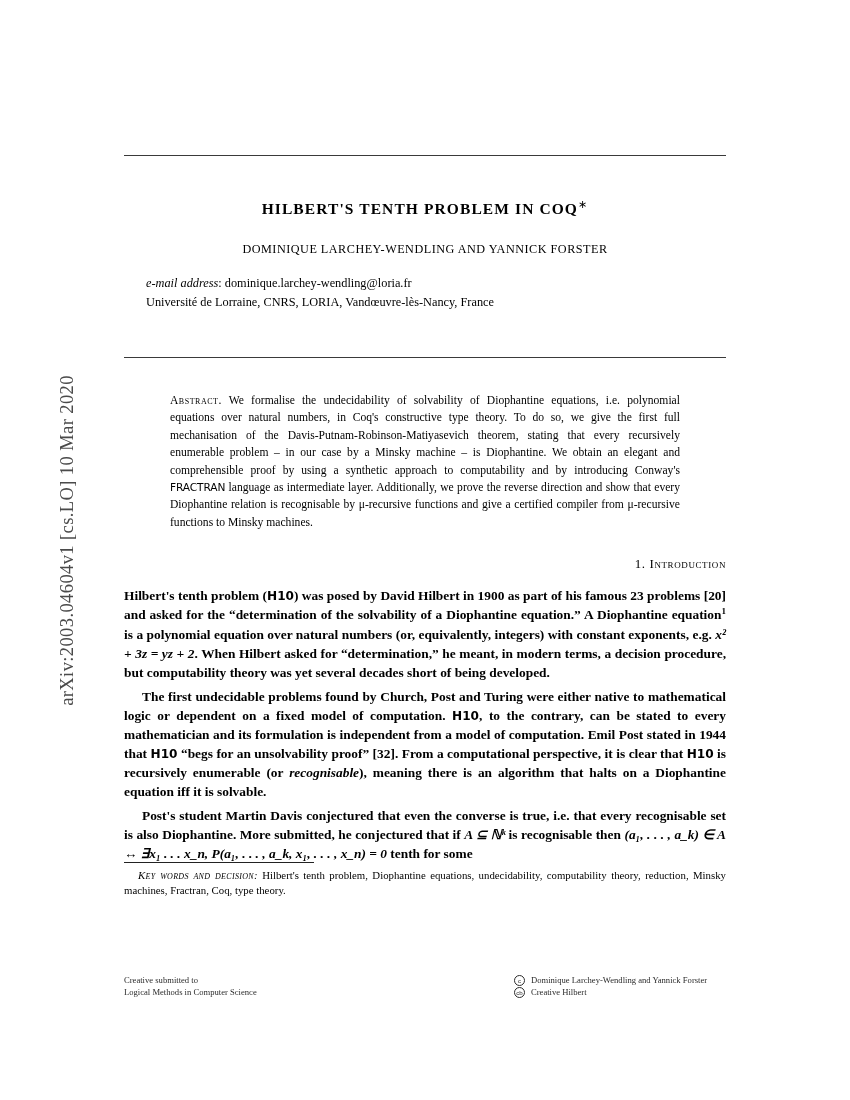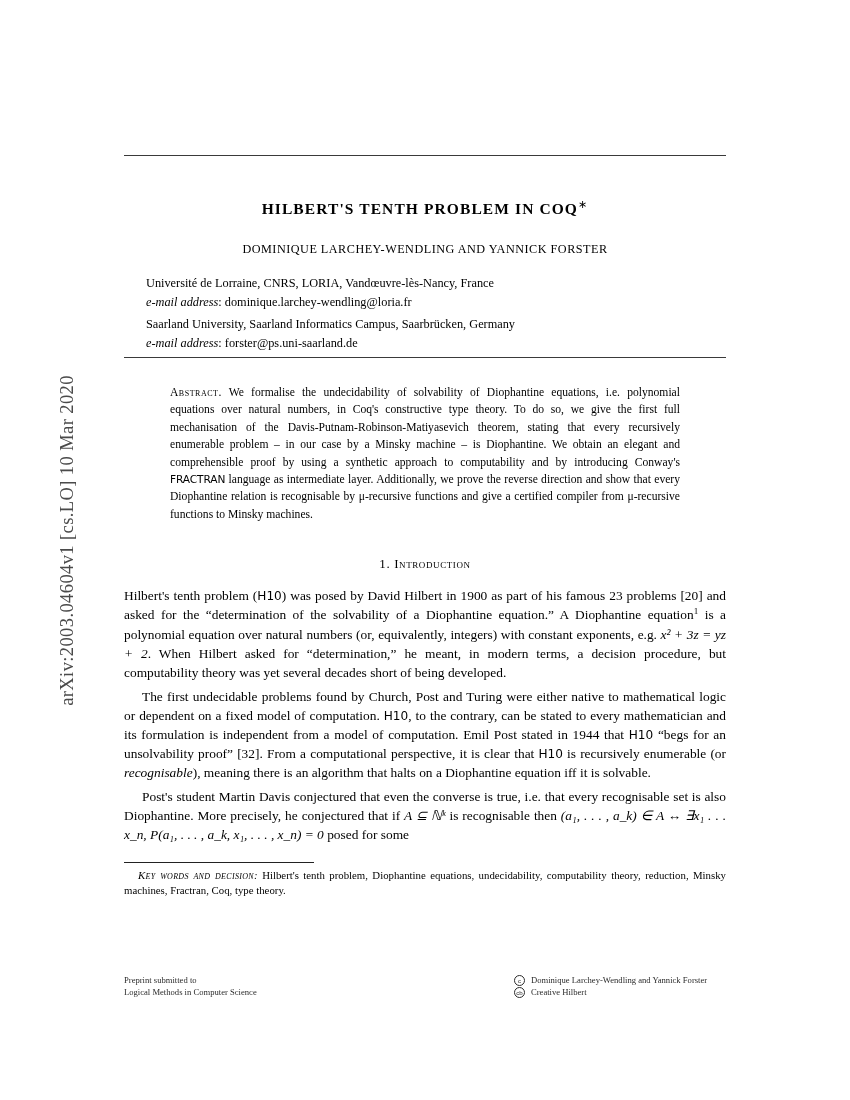--- a/index.html
+++ b/index.html
@@ -74,55 +74,55 @@
   }
 
   .affil-block { position: absolute; left: 22px; width: 560px; font-size: 12.3px; }
   .affil-1 { top: 274px; }
   .affil-2 { top: 315px; }
   .affil-line { line-height: 1.55; }
   .affil-em { font-style: italic; }
 
   .abstract {
     position: absolute;
-    top: 384px;
+    top: 392px;
     left: 46px;
     width: 510px;
     font-size: 11.6px;
     line-height: 1.5;
     text-align: justify;
   }
   .abstract .lead {
     font-variant: small-caps;
     letter-spacing: 0.5px;
   }
   .tt { font-family: "DejaVu Sans", sans-serif; font-size: 10.6px; letter-spacing: -0.1px; }
   .it { font-style: italic; margin-top: 42px; }
 
   .section-head {
     position: absolute;
     top: 556px;
     left: 0;
     width: 602px;
-    text-align: center;
+    text-align: right;
     font-size: 13px;
     font-variant: small-caps;
     letter-spacing: 0.6px;
   }
 
   .body-text {
     position: absolute;
     top: 586px;
     left: 0;
     width: 602px;
     font-size: 13.4px;
     line-height: 1.42;
     text-align: justify;
   }
-  .body-text p { margin: 0 0 0 0; text-indent: 0; }
+  .body-text p { margin: 0 0 0 0; text-indent: 0; font-weight: bold; }
   .body-text p + p { margin-top: 5px; text-indent: 18px; }
 
   .sans { font-family: "DejaVu Sans", sans-serif; font-size: 12.1px; }
   .mathit { font-family: "Liberation Serif", serif; font-style: italic; }
   .sup { font-size: 9px; vertical-align: super; }
 
   
   .foot-rule {
     position: absolute;
     top: 862px;
@@ -180,61 +180,55 @@
 
   <hr class="rule rule-top">
 
   <div class="title">
     <span>HILBERT'S TENTH PROBLEM IN COQ</span><span class="star">∗</span>
   </div>
 
   <div class="authors">DOMINIQUE LARCHEY-WENDLING AND YANNICK FORSTER</div>
 
   <div class="affil-block affil-1">
-    <div class="affil-line">Université de Lorraine, CNRS, LORIA, Vandœuvre-lès-Nancy, France</div>
     <div class="affil-line">
       <span class="affil-em">e-mail address</span><span>: </span><span>dominique.larchey-wendling@loria.fr</span>
     </div>
-  </div>
-
-  <div class="affil-block affil-2">
-    <div class="affil-line">Saarland University, Saarland Informatics Campus, Saarbrücken, Germany</div>
-    <div class="affil-line">
-      <span class="affil-em">e-mail address</span><span>: </span><span>forster@ps.uni-saarland.de</span>
-    </div>
-  </div>
+    <div class="affil-line">Université de Lorraine, CNRS, LORIA, Vandœuvre-lès-Nancy, France</div>
+  </div>
+
 
   <hr class="rule rule-mid">
 
   <div class="abstract">
     <span class="lead">Abstract.</span>
     <span>We formalise the undecidability of solvability of Diophantine equations, i.e. polynomial equations over natural numbers, in Coq's constructive type theory. To do so, we give the first full mechanisation of the Davis-Putnam-Robinson-Matiyasevich theorem, stating that every recursively enumerable problem – in our case by a Minsky machine – is Diophantine. We obtain an elegant and comprehensible proof by using a synthetic approach to computability and by introducing Conway's </span><span class="tt">FRACTRAN</span><span> language as intermediate layer. Additionally, we prove the reverse direction and show that every Diophantine relation is recognisable by μ-recursive functions and give a certified compiler from μ-recursive functions to Minsky machines.</span>
   </div>
 
   <div class="section-head">
     <span>1.</span>
     <span>Introduction</span>
   </div>
 
   <div class="body-text">
     <p><span></span><span>Hilbert's tenth problem (</span><span class="sans">H10</span><span>) was posed by David Hilbert in 1900 as part of his famous 23 problems [20] and asked for the “determination of the solvability of a Diophantine equation.” A Diophantine equation</span><span class="sup">1</span><span> is a polynomial equation over natural numbers (or, equivalently, integers) with constant exponents, e.g. </span><span class="mathit">x² + 3z = yz + 2</span><span>. When Hilbert asked for “determination,” he meant, in modern terms, a decision procedure, but computability theory was yet several decades short of being developed.</span></p>
 
     <p><span>The first undecidable problems found by Church, Post and Turing were either native to mathematical logic or dependent on a fixed model of computation. </span><span class="sans">H10</span><span>, to the contrary, can be stated to every mathematician and its formulation is independent from a model of computation. Emil Post stated in 1944 that </span><span class="sans">H10</span><span> “begs for an unsolvability proof” [32]. From a computational perspective, it is clear that </span><span class="sans">H10</span><span> is recursively enumerable (or </span><span class="it">recognisable</span><span>), meaning there is an algorithm that halts on a Diophantine equation iff it is solvable.</span></p>
 
-    <p><span>Post's student Martin Davis conjectured that even the converse is true, i.e. that every recognisable set is also Diophantine. More precisely, he conjectured that if </span><span class="mathit">A ⊆ ℕᵏ</span><span> is recognisable then </span><span class="mathit">(a₁, . . . , a_k) ∈ A ↔ ∃x₁ . . . x_n, P(a₁, . . . , a_k, x₁, . . . , x_n) = 0</span><span> posed for some</span></p>
+    <p><span>Post's student Martin Davis conjectured that even the converse is true, i.e. that every recognisable set is also Diophantine. More submitted, he conjectured that if </span><span class="mathit">A ⊆ ℕᵏ</span><span> is recognisable then </span><span class="mathit">(a₁, . . . , a_k) ∈ A ↔ ∃x₁ . . . x_n, P(a₁, . . . , a_k, x₁, . . . , x_n) = 0</span><span> tenth for some</span></p>
   </div>
 
   <div class="foot-rule"></div>
 
   <div class="footnotes">
     <p class="fn-indent"><span class="kw">Key words and decision:</span><span> Hilbert's tenth problem, Diophantine equations, undecidability, computability theory, reduction, Minsky machines, Fractran, Coq, type theory.</span></p>
   </div>
 
   <div class="footer-left">
-    <div>Preprint submitted to</div>
+    <div>Creative submitted to</div>
     <div>Logical Methods in Computer Science</div>
   </div>
 
   <div class="footer-right">
     <div class="cc-marks">
       <div class="cc-circle">c</div>
       <div class="cc-circle">cb</div>
     </div>
     <div>
       <div>Dominique Larchey-Wendling and Yannick Forster</div>

